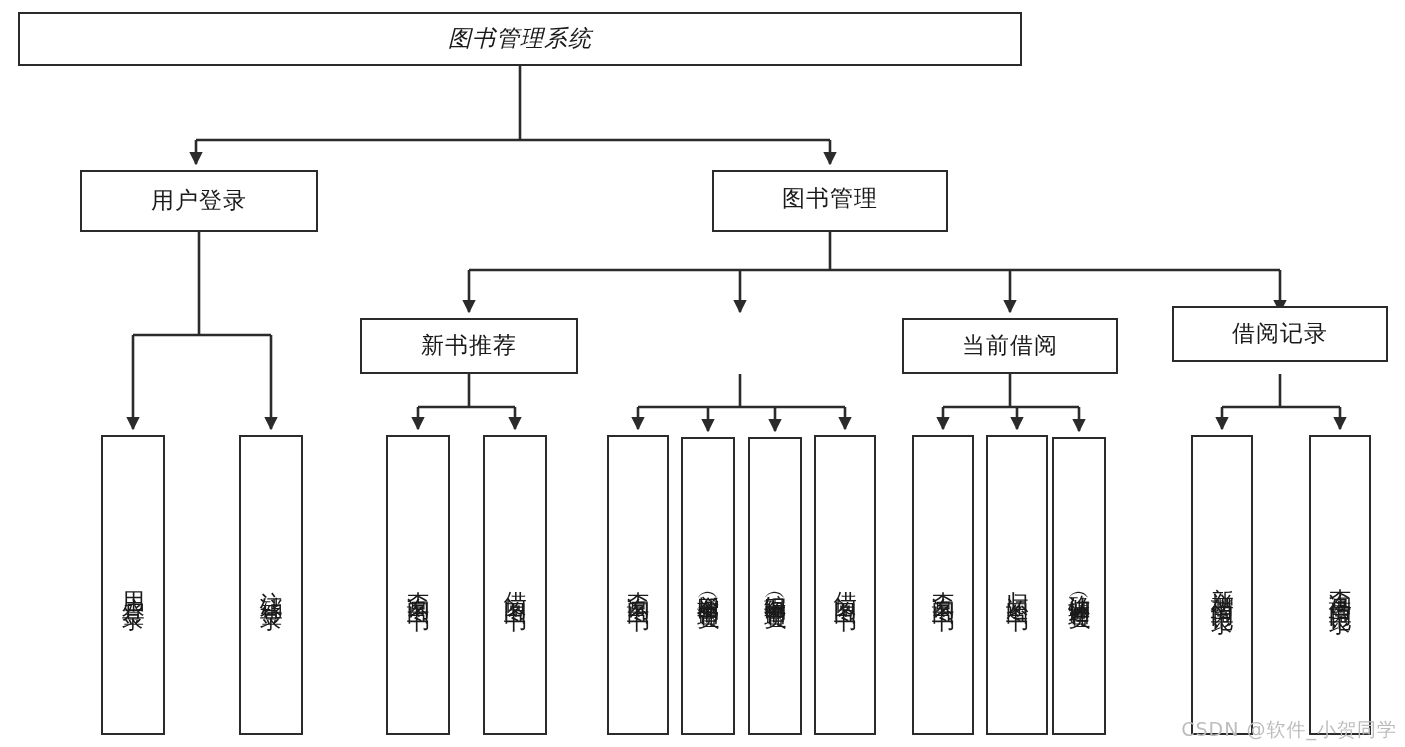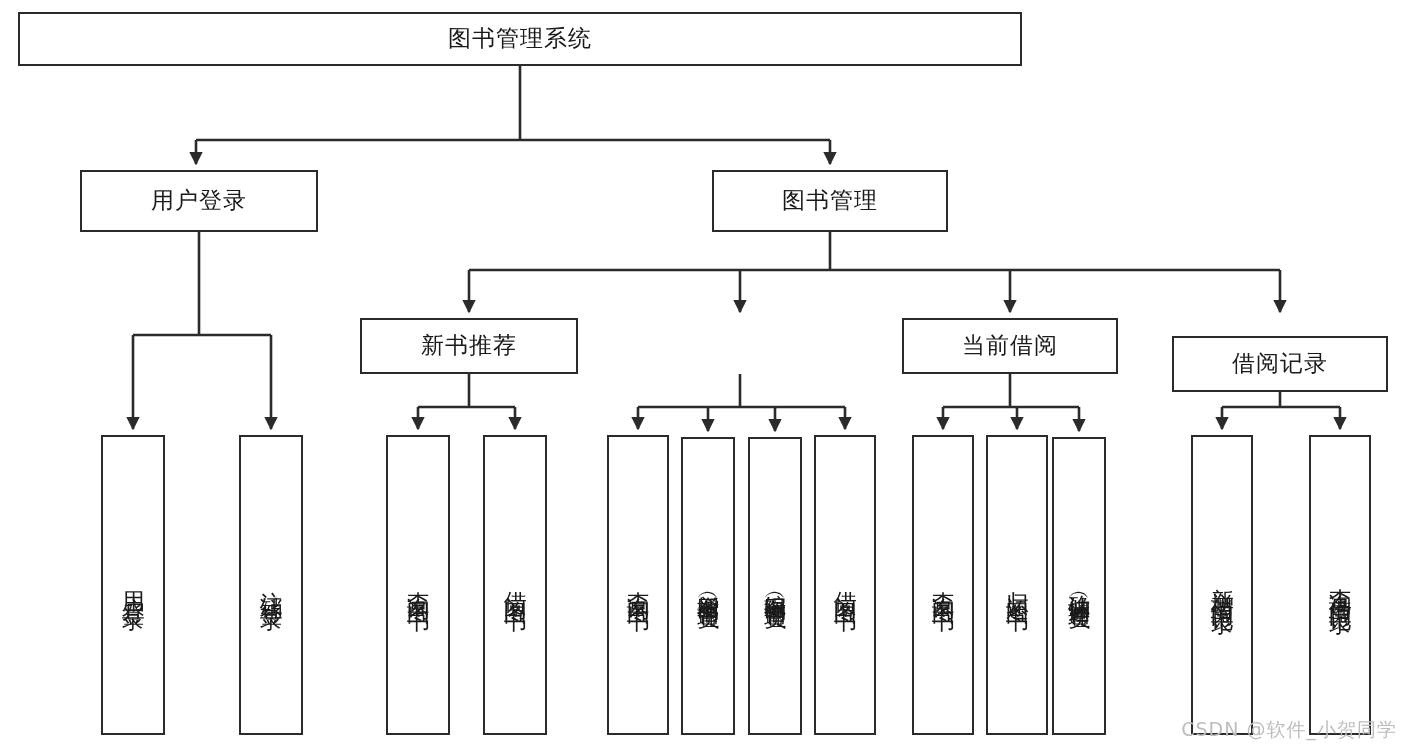--- a/index.html
+++ b/index.html
@@ -118,38 +118,38 @@
       <path d="M 1017 407 L 1017 429" marker-end="url(#arrow)"></path>
       <path d="M 1079 407 L 1079 431" marker-end="url(#arrow)"></path>
 
       <path d="M 1280 374 L 1280 407"></path>
       <path d="M 1222 407 L 1340 407"></path>
       <path d="M 1222 407 L 1222 429" marker-end="url(#arrow)"></path>
       <path d="M 1340 407 L 1340 429" marker-end="url(#arrow)"></path>
     </g>
   </svg>
 
-  <div class="node horiz" id="node-root" style="left: 18px; top: 12px; width: 1004px; height: 54px;">
+  <div class="node horiz" id="node-root" style="left: 18px; top: 12px; width: 1004px; height: 54px; font-style: italic;">
     <span>图书管理系统</span>
   </div>
 
   <div class="node horiz" id="node-l2-0" style="left: 80px; top: 170px; width: 238px; height: 62px;">
     <span>用户登录</span>
   </div>
-  <div class="node horiz" id="node-l2-1" style="left: 712px; top: 170px; width: 236px; height: 62px;">
+  <div class="node horiz" id="node-l2-1" style="left: 712px; top: 170px; width: 236px; height: 62px; font-family: Liberation Mono, monospace;">
     <span>图书管理</span>
   </div>
 
   <div class="node horiz" id="node-l3-0" style="left: 360px; top: 318px; width: 218px; height: 56px; text-align: center;">
     <span>新书推荐</span>
   </div>
   <div class="node horiz" id="node-l3-2" style="left: 902px; top: 318px; width: 216px; height: 56px; text-align: center;">
     <span>当前借阅</span>
   </div>
-  <div class="node horiz" id="node-l3-3" style="left: 1172px; top: 336px; width: 216px; height: 56px;">
+  <div class="node horiz" id="node-l3-3" style="left: 1172px; top: 306px; width: 216px; height: 56px;">
     <span>借阅记录</span>
   </div>
 
   <div class="node vert" id="node-leaf-0" style="left: 101px; top: 435px; width: 64px; height: 300px; font-size: 23px; letter-spacing: 6px;">
     <span class="vtext">用户登录</span>
   </div>
   <div class="node vert" id="node-leaf-1" style="left: 239px; top: 435px; width: 64px; height: 300px; font-size: 23px; letter-spacing: 6px;">
     <span class="vtext">注销登录</span>
   </div>
   <div class="node vert" id="node-leaf-2" style="left: 386px; top: 435px; width: 64px; height: 300px; font-size: 23px; letter-spacing: 6px;">

